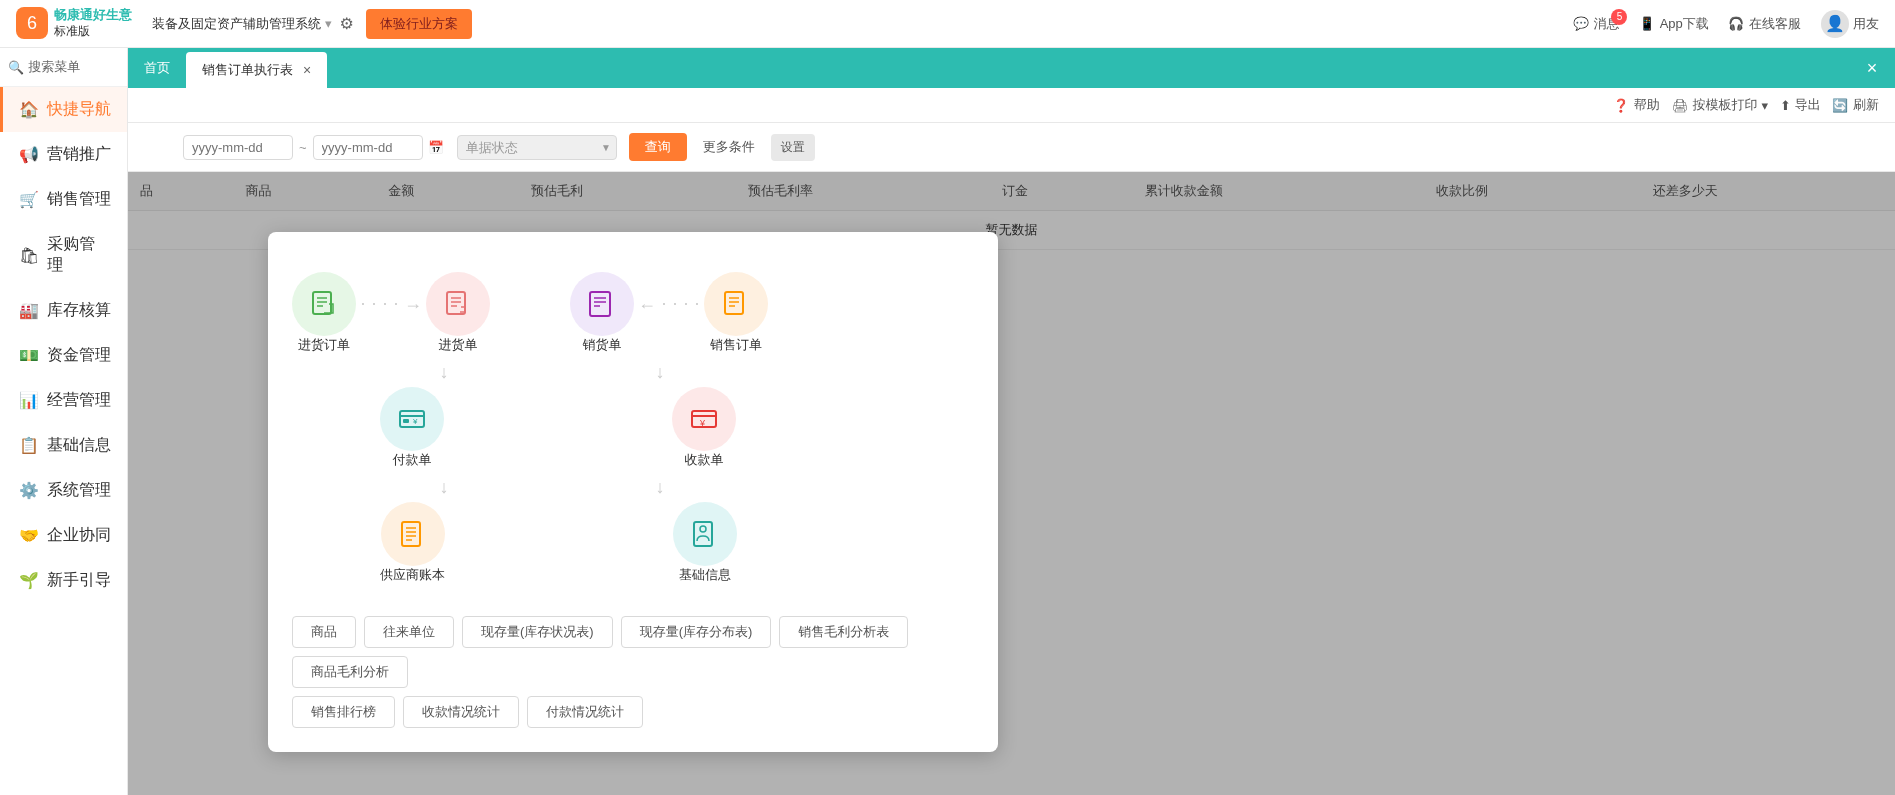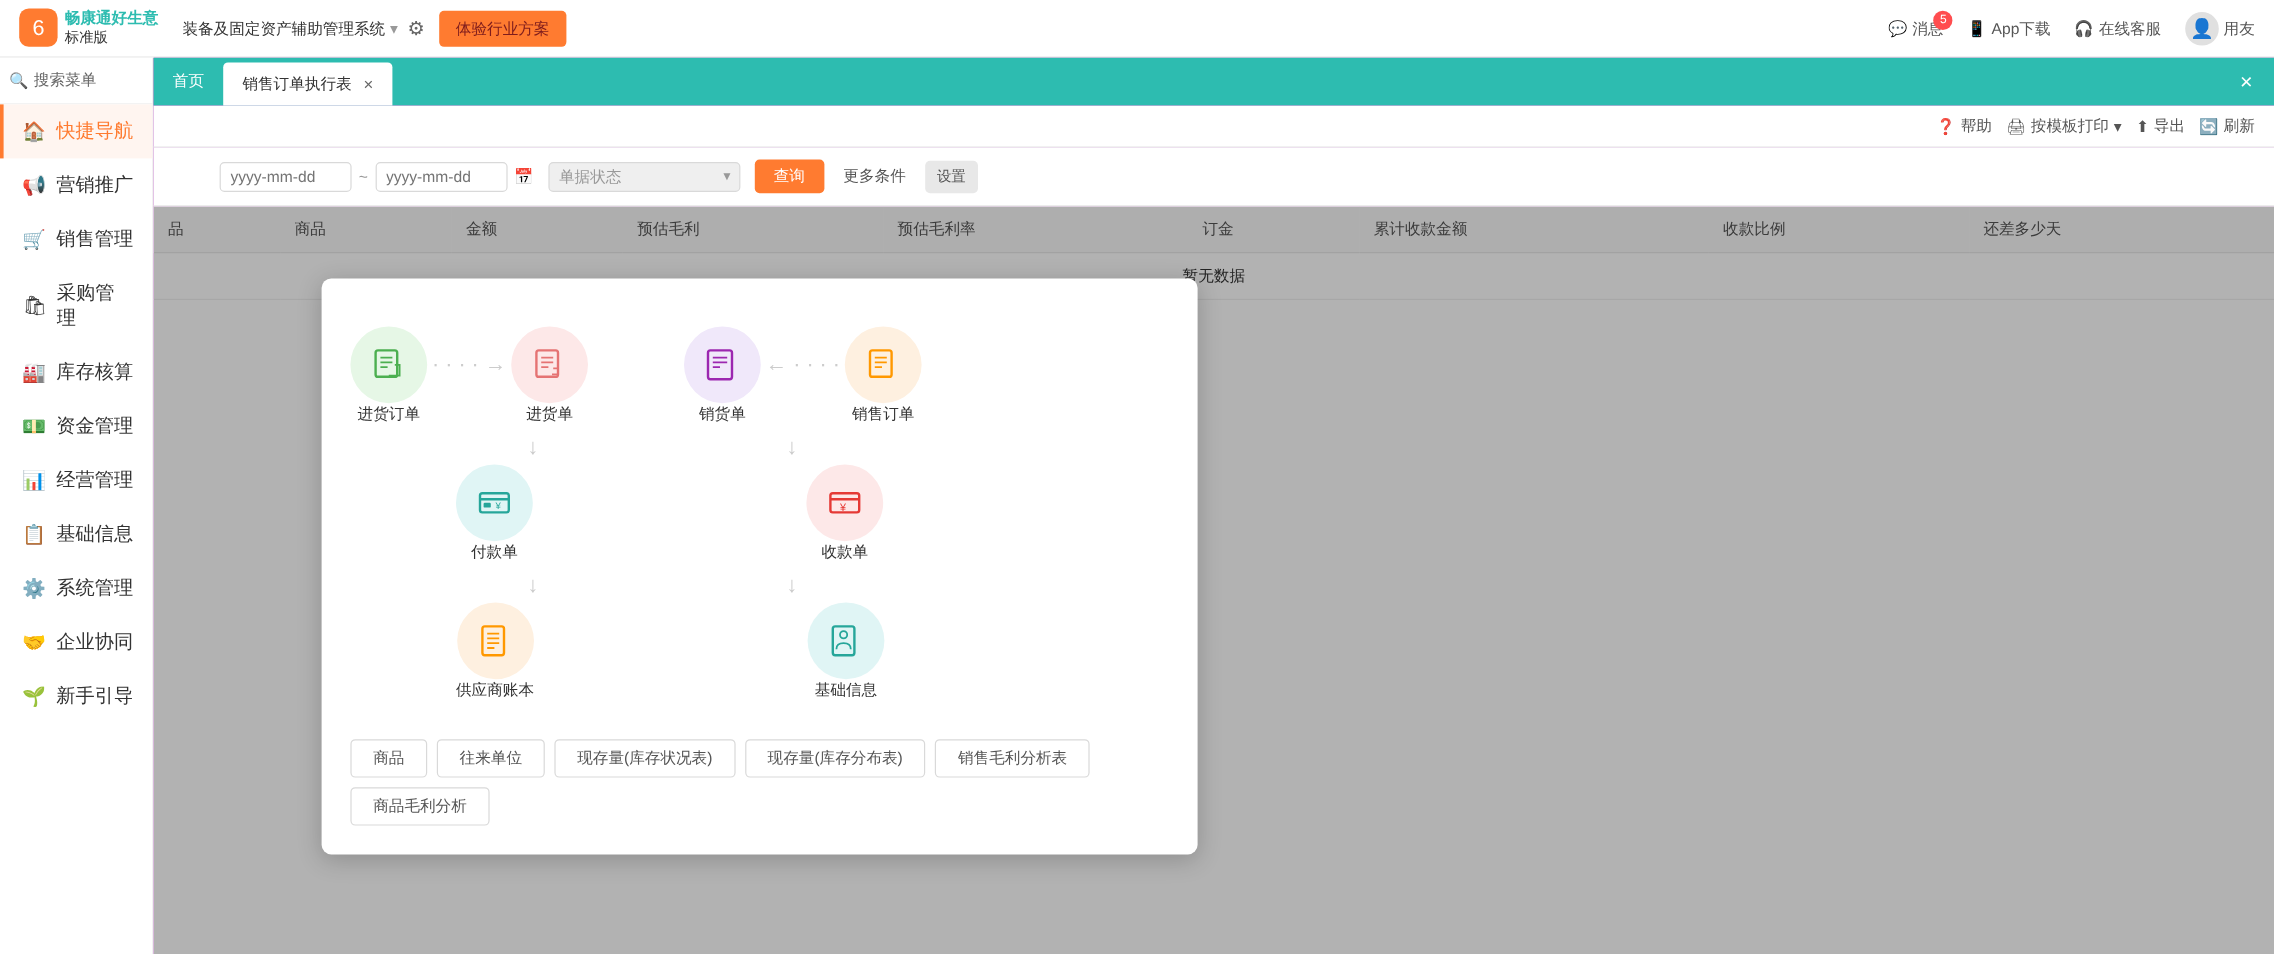--- a/index.html
+++ b/index.html
@@ -402,20 +402,25 @@
 
             <div class="common-func-section">
               <div class="func-buttons">
                 <button class="func-btn">商品</button>
                 <button class="func-btn">往来单位</button>
                 <button class="func-btn">现存量(库存状况表)</button>
                 <button class="func-btn">现存量(库存分布表)</button>
                 <button class="func-btn">销售毛利分析表</button>
                 <button class="func-btn">商品毛利分析</button>
               </div>
+              <div class="func-buttons" style="margin-top:8px;">
+                <button class="func-btn">销售排行榜</button>
+                <button class="func-btn">收款情况统计</button>
+                <button class="func-btn">付款情况统计</button>
+              </div>
             </div>
 
           </div>
         </div>
       </div>
     </div>
   </div>
 </div>
 
 </body></html>

